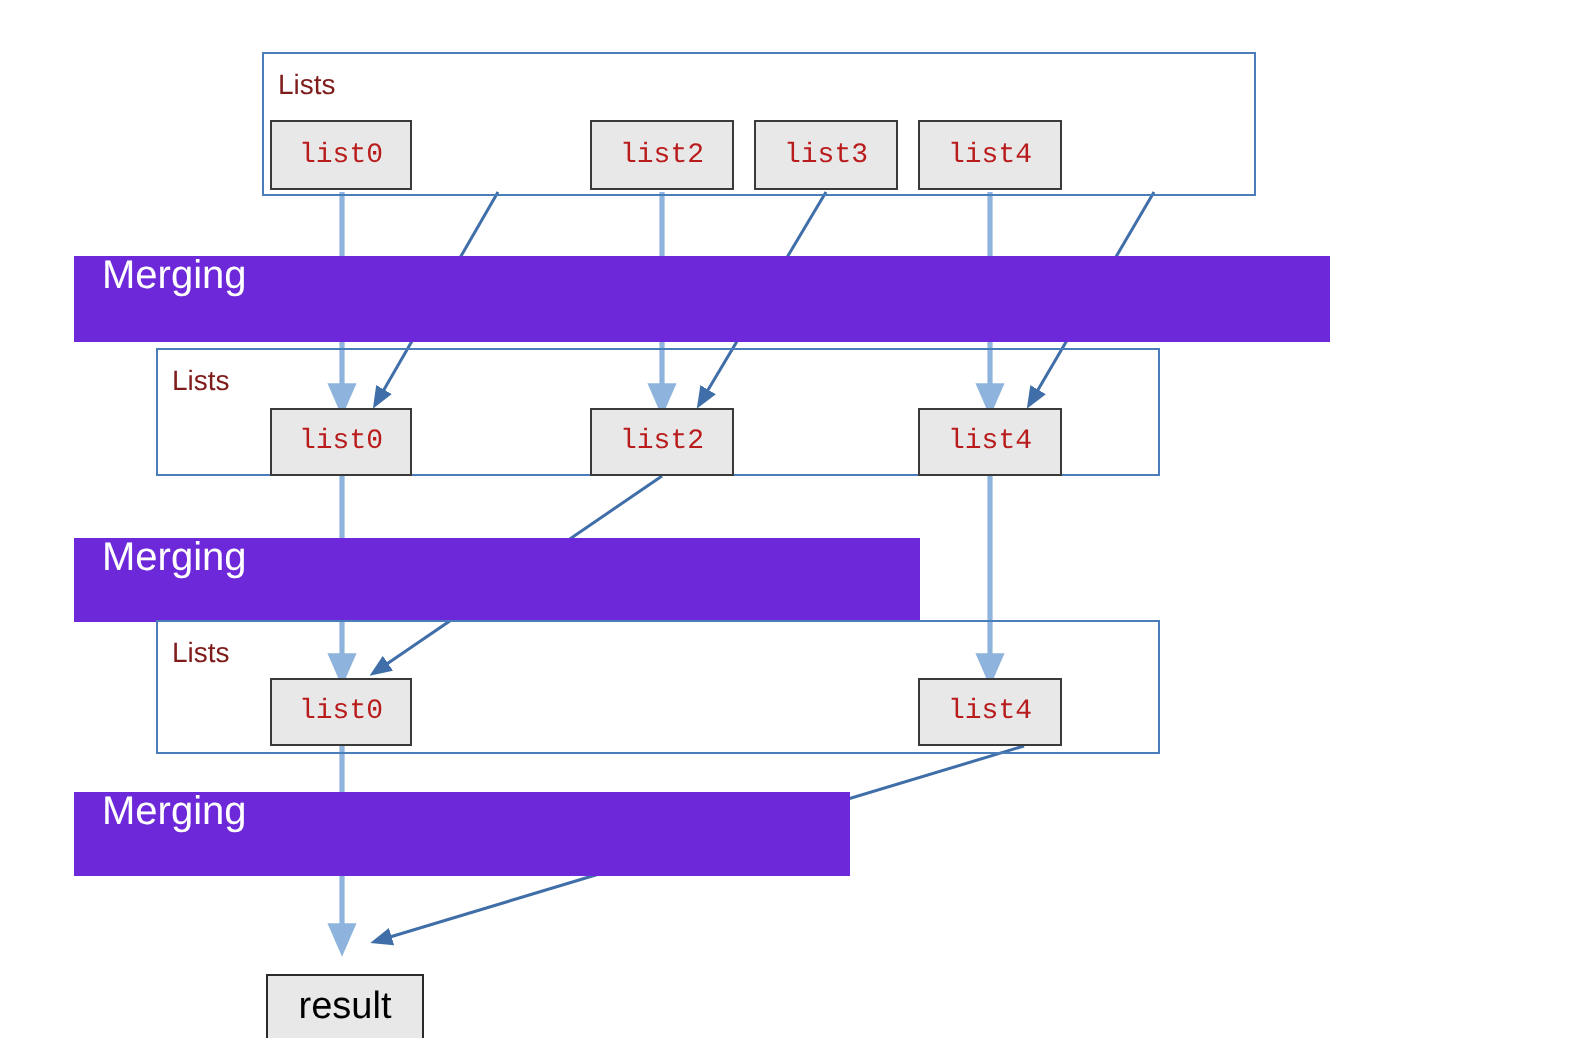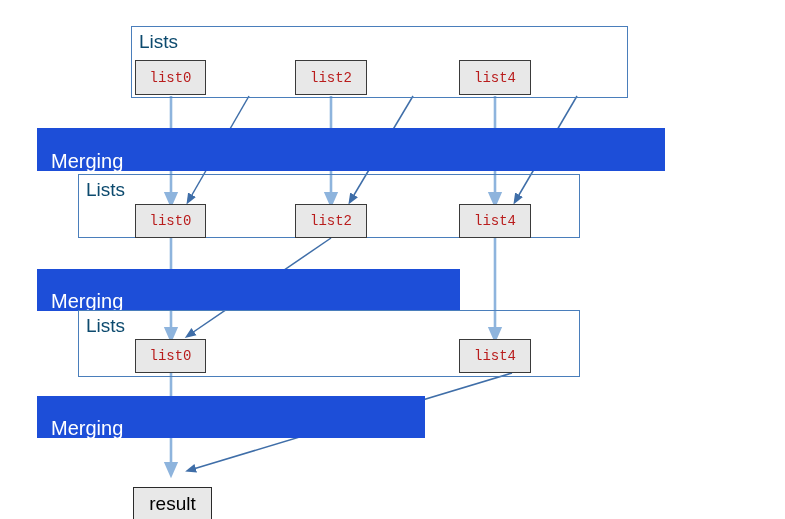--- a/index.html
+++ b/index.html
@@ -21,43 +21,43 @@
   .lists-container {
     position: absolute;
     box-sizing: border-box;
     border: 1px solid #4a7ebb;
     background: transparent;
   }
   .lists-label {
     position: absolute;
     left: 7px;
     top: 3px;
-    font-size: 19px;
-    color: #0c4a6e;
+    font-size: 14px;
+    color: #7f1d1d;
     line-height: 24px;
     white-space: nowrap;
   }
   .list-box {
     position: absolute;
     box-sizing: border-box;
     background: #e8e8e8;
     border: 1.5px solid #3a3a3a;
     display: flex;
     align-items: center;
     justify-content: center;
     font-size: 14px;
     color: #b91c1c;
     line-height: 1;
     font-family: Liberation Mono, monospace;
   }
   .merging-bar {
     position: absolute;
-    background: #1d4ed8;
+    background: #6d28d9;
     display: flex;
-    align-items: flex-end;
+    align-items: flex-start;
   }
   .merging-label {
     font-size: 20px;
     color: #ffffff;
     padding-left: 14px;
     line-height: 1;
     white-space: nowrap;
   }
   .result-box {
     position: absolute;
@@ -129,20 +129,21 @@
     <g>
       <line x1="512" y1="373" x2="190" y2="470" stroke="#3f6ea8" stroke-width="1.5" marker-end="url(#headD)"></line>
     </g>
   </svg>
 
   <div class="lists-container" style="left:131px; top:26px; width:497px; height:72px;">
     <div class="lists-label">Lists</div>
   </div>
   <div class="list-box" style="left:135px; top:60px; width:71px; height:35px;">list0</div>
   <div class="list-box" style="left:295px; top:60px; width:72px; height:35px;">list2</div>
+  <div class="list-box" style="left:377px; top:60px; width:72px; height:35px;">list3</div>
   <div class="list-box" style="left:459px; top:60px; width:72px; height:35px;">list4</div>
 
   <div class="merging-bar" style="left:37px; top:128px; width:628px; height:43px;">
     <span class="merging-label">Merging</span>
   </div>
 
   <div class="lists-container" style="left:78px; top:174px; width:502px; height:64px;">
     <div class="lists-label">Lists</div>
   </div>
   <div class="list-box" style="left:135px; top:204px; width:71px; height:34px;">list0</div>

